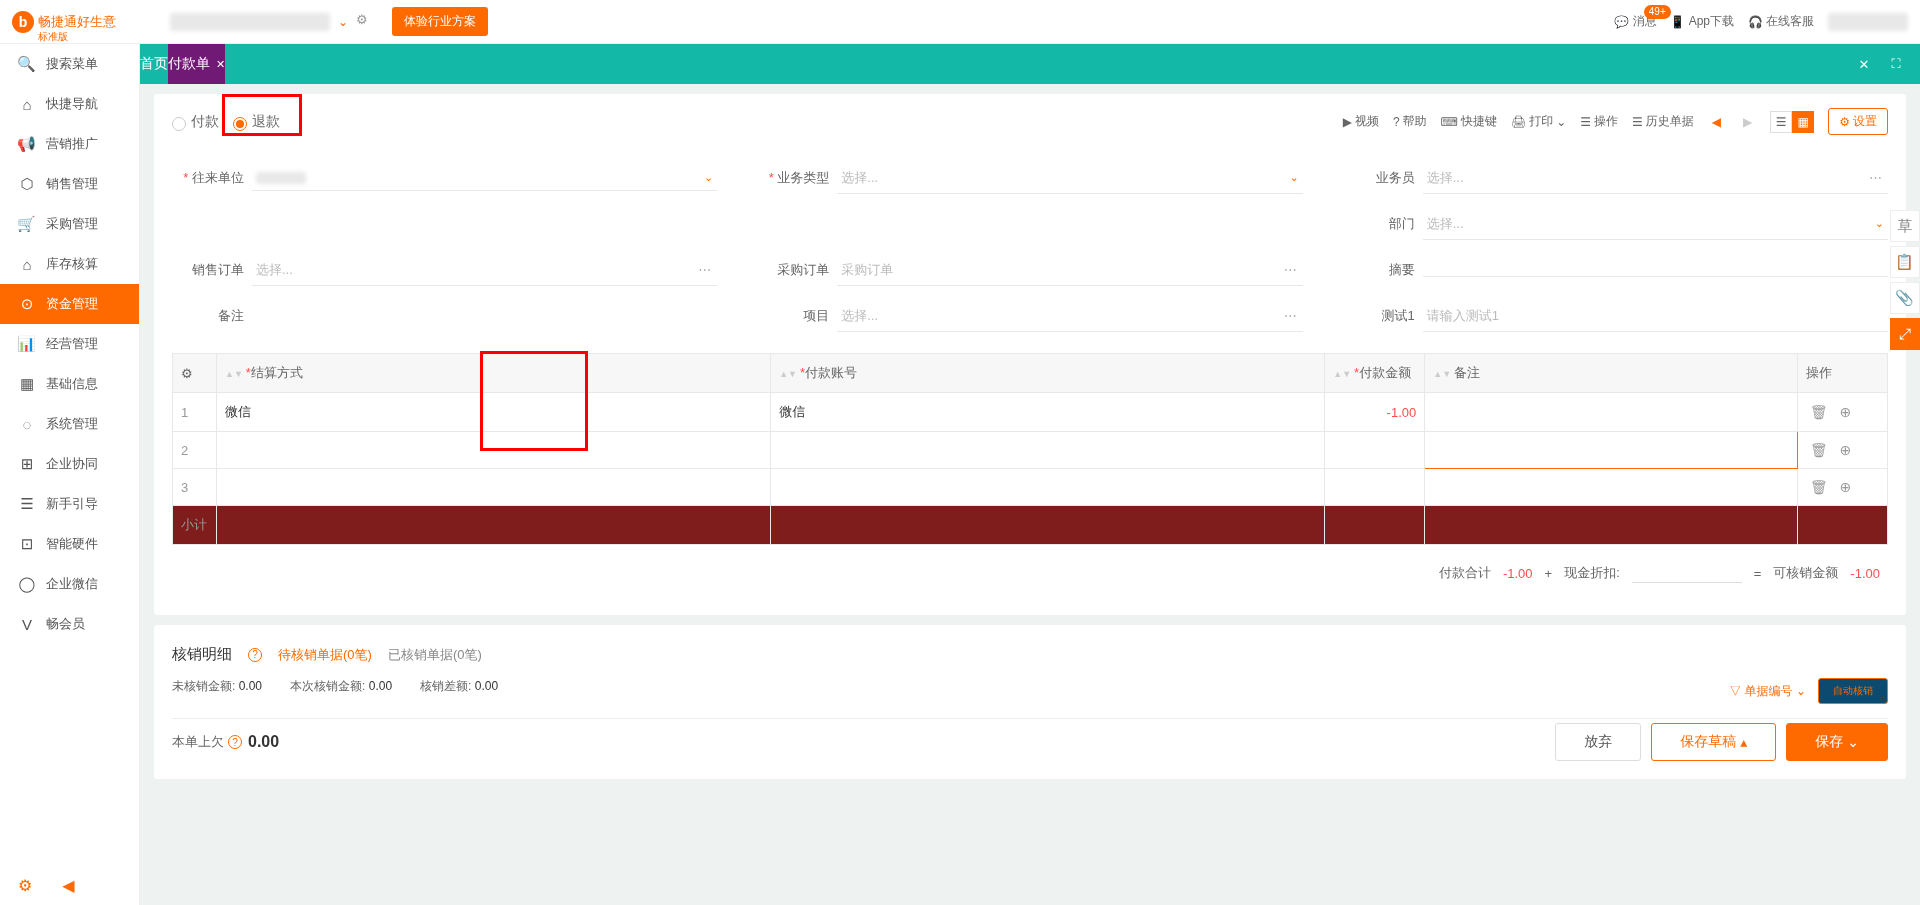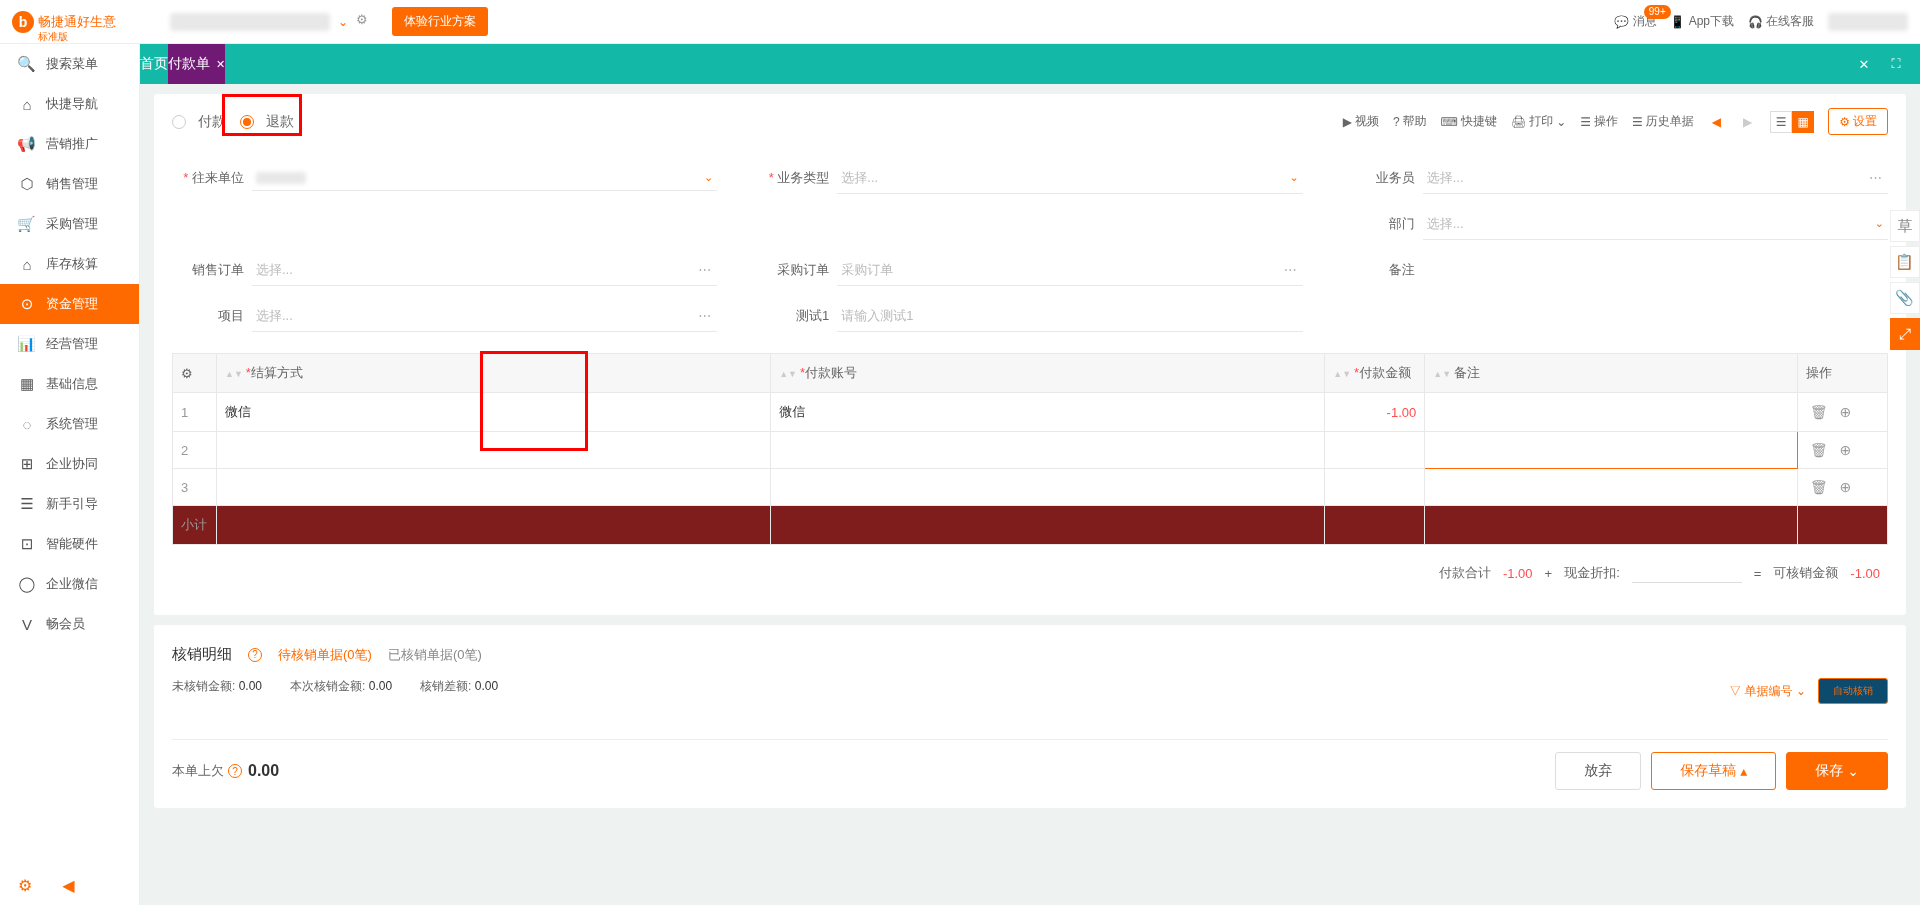--- a/index.html
+++ b/index.html
@@ -38,21 +38,21 @@
     .tabs-right { margin-left: auto; display: flex; align-items: center; gap: 8px; padding-right: 12px; }
     .tabs-icon { width: 24px; height: 24px; color: #fff; cursor: pointer; display: flex; align-items: center; justify-content: center; }
     
     
     .content { flex: 1; overflow-y: auto; padding: 0 14px 14px; background: #eef2f1; }
     .panel { background: #fff; border-radius: 3px; margin-top: 10px; padding: 14px 18px; }
     
     
     .toolbar-row { display: flex; align-items: center; gap: 10px; margin-bottom: 24px; position: relative; }
     .radio-group { display: flex; gap: 14px; align-items: center; }
-    .radio-opt { display: flex; align-items: center; gap: 12px; font-size: 14px; cursor: pointer; color: #666; }
+    .radio-opt { display: flex; align-items: flex-end; gap: 5px; font-size: 14px; cursor: pointer; color: #666; }
     .radio-dot { width: 14px; height: 14px; border: 1px solid #ccc; border-radius: 50%; display: inline-block; position: relative; }
     .radio-dot.checked { border-color: #ff6a00; }
     .radio-dot.checked::after { content: ''; position: absolute; width: 8px; height: 8px; background: #ff6a00; border-radius: 50%; top: 2px; left: 2px; }
     .red-box { position: absolute; border: 3px solid #ff0000; pointer-events: none; z-index: 100; }
     .toolbar-meta { display: flex; align-items: center; gap: 10px; font-size: 13px; color: #666; }
     .date-val { color: #333; font-size: 14px; }
     .cal-icon { color: #ff6a00; }
     .toolbar-actions { margin-left: auto; display: flex; align-items: center; gap: 14px; color: #666; font-size: 12px; }
     .act-link { display: flex; align-items: center; gap: 3px; cursor: pointer; }
     .setting-btn { border: 1px solid #ff6a00; color: #ff6a00; background: #fff; padding: 4px 10px; border-radius: 3px; font-size: 12px; cursor: pointer; display: flex; align-items: center; gap: 3px; }
@@ -96,21 +96,21 @@
     .info-icon { color: #ff6a00; border: 1px solid #ff6a00; border-radius: 50%; width: 14px; height: 14px; display: inline-flex; align-items: center; justify-content: center; font-size: 10px; }
     .verify-tab { color: #ff6a00; font-size: 13px; cursor: pointer; }
     .verify-tab.inactive { color: #888; }
     .verify-amounts { display: flex; gap: 28px; color: #666; font-size: 12px; padding-bottom: 14px; }
     .verify-amounts .v-val { color: #333; }
     .verify-right { margin-left: auto; display: flex; align-items: center; gap: 12px; }
     .more-cond { color: #ff6a00; font-size: 12px; cursor: pointer; }
     .auto-verify-btn { border: 1px solid #ff6a00; color: #ff6a00; background: #0c4a6e; padding: 5px 14px; border-radius: 3px; font-size: 10px; cursor: pointer; }
     
     
-    .footer-bar { display: flex; align-items: center; padding: 12px 0 4px; border-top: 1px solid #eee; margin-top: 21px; }
+    .footer-bar { display: flex; align-items: center; padding: 4px 0 4px; border-top: 1px solid #eee; }
     .owed-label { color: #666; font-size: 13px; }
     .owed-val { font-weight: bold; font-size: 16px; margin-left: 6px; }
     .footer-actions { margin-left: auto; display: flex; gap: 10px; }
     .btn { padding: 9px 28px; border-radius: 3px; font-size: 14px; cursor: pointer; display: flex; align-items: center; gap: 4px; }
     .btn-default { background: #fff; border: 1px solid #ddd; color: #555; }
     .btn-outline { background: #fff; border: 1px solid #ff6a00; color: #ff6a00; }
     .btn-primary { background: #ff6a00; border: 1px solid #ff6a00; color: #fff; }
     
     
     .right-rail { position: fixed; right: 0; top: 210px; display: flex; flex-direction: column; gap: 4px; z-index: 50; }
@@ -129,21 +129,21 @@
   <div class="top-center">
     <div class="blur-box" style="width:160px;height:18px;"></div>
     <span class="chevron-down">⌄</span>
     <span class="gear-btn">⚙</span>
     <button class="experience-btn">体验行业方案</button>
   </div>
   <div class="top-right">
     <div class="top-link badge">
       <span>💬</span>
       <span>消息</span>
-      <span class="badge-count">99+</span>
+      <span class="badge-count">49+</span>
     </div>
     <div class="top-link">
       <span>📱</span>
       <span>App下载</span>
     </div>
     <div class="top-link">
       <span>🎧</span>
       <span>在线客服</span>
     </div>
     <div class="blur-box" style="width:80px;height:18px;"></div>
@@ -304,20 +304,24 @@
             </div>
         </div>
         <div class="field">
           <span class="field-label">采购订单</span>
           <div class="field-input">
               <span>采购订单</span>
               <span class="dots">⋯</span>
             </div>
         </div>
 
+        <div class="field">
+          <span class="field-label">摘要</span>
+          <div class="field-input"></div>
+        </div>
         <div class="field">
           <span class="field-label">备注</span>
         </div>
         <div class="field">
           <span class="field-label">项目</span>
           <div class="field-input">
               <span>选择...</span>
               <span class="dots">⋯</span>
             </div>
         </div>

